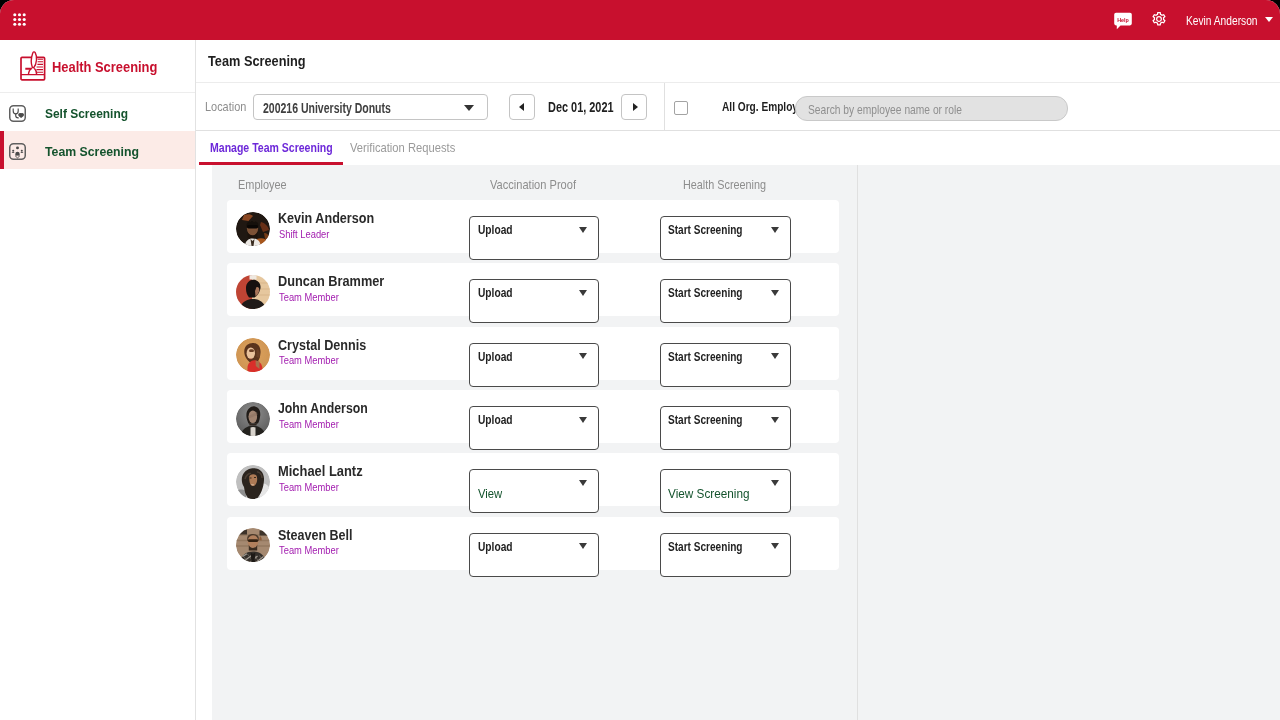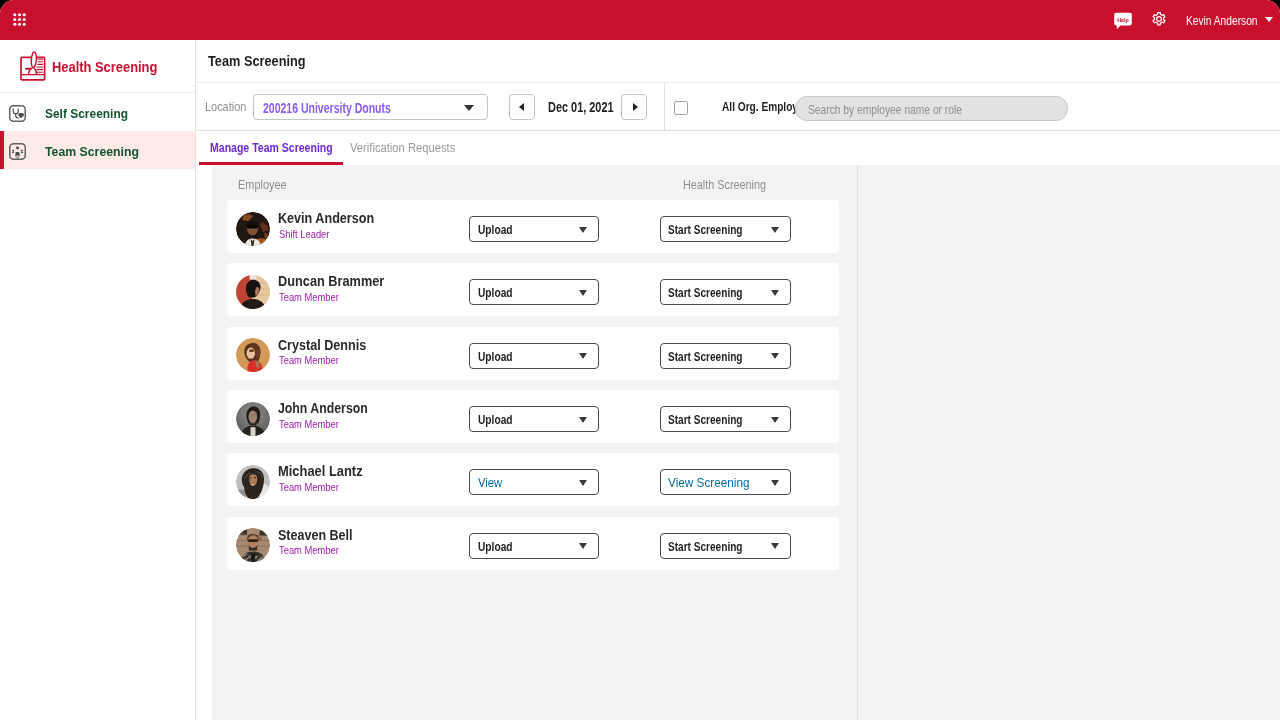--- a/index.html
+++ b/index.html
@@ -23,21 +23,21 @@
 
 
 .main { position:absolute; left:196px; top:40px; width:1084px; height:680px; background:#fff; }
 .pageTitle { position:absolute; left:12px; top:0; height:39px; line-height:42px; font-size:15px; font-weight:bold; color:#1f1f1f; }
 .hdrLine { position:absolute; left:0; top:42px; width:1084px; height:1px; background:#ececec; z-index:3; }
 
 
 .filterRow { position:absolute; left:0; top:42px; width:1084px; height:49px; background:#fff; border-bottom:1px solid #e0e0e0; }
 .locLbl { position:absolute; left:9px; top:0; height:49px; line-height:50px; font-size:13px; color:#8d8d8d; }
 .selectBox { position:absolute; border:1px solid #c4c4c4; border-radius:4px; background:#fff; }
-.selectTxt { position:absolute; left:9px; top:0; height:24px; line-height:26px; font-size:14px; font-weight:bold; color:#8b5cf6; }
+.selectTxt { position:absolute; left:9px; top:0; height:24px; line-height:26px; font-size:14px; font-weight:bold; color:#404040; }
 .caret { position:absolute; width:0; height:0; border-left:5.5px solid transparent; border-right:5.5px solid transparent; border-top:6.5px solid #333; }
 .navBtn { position:absolute; width:26px; height:26px; border:1px solid #c4c4c4; border-radius:4px; background:#fff; }
 .caretL { position:absolute; width:0; height:0; border-top:4.5px solid transparent; border-bottom:4.5px solid transparent; border-right:5.5px solid #222; }
 .caretR { position:absolute; width:0; height:0; border-top:4.5px solid transparent; border-bottom:4.5px solid transparent; border-left:5.5px solid #222; }
 .dateTxt { position:absolute; top:0; height:49px; line-height:50px; font-size:14px; font-weight:bold; color:#1f1f1f; }
 .vSep { position:absolute; top:0; width:1px; height:48px; background:#e0e0e0; }
 .chk { position:absolute; width:14px; height:14px; border:1px solid #a3a3a3; border-radius:2px; background:#fff; }
 .chkLbl { position:absolute; top:0; height:49px; line-height:50px; font-size:13.5px; font-weight:bold; color:#1f1f1f; }
 .searchBox { position:absolute; left:599px; top:13.5px; width:273px; height:25px; background:#e2e2e2; border:1px solid #c9c9c9; border-radius:12px; }
 .searchTxt { position:absolute; left:12px; top:0; height:23px; line-height:25px; font-size:13.5px; color:#8f8f8f; }
@@ -50,25 +50,25 @@
 
 
 .content { position:absolute; left:16px; top:125px; width:1084px; height:555px; background:#f2f3f4; }
 .contentSep { position:absolute; left:645px; top:0; width:1px; height:555px; background:#e0e0e0; }
 .colHdr { position:absolute; top:0; height:39px; line-height:39px; font-size:13px; color:#8d8d8d; }
 
 .card { position:absolute; left:15px; width:612px; height:53px; background:#fff; border-radius:4px; }
 .avatar { position:absolute; left:9px; top:11.5px; width:34px; height:34px; border-radius:50%; overflow:hidden; }
 .empName { position:absolute; left:51px; top:10px; font-size:15px; line-height:16px; font-weight:bold; color:#2a2a2a; }
 .empRole { position:absolute; left:51.5px; top:27.5px; font-size:11px; line-height:13px; color:#a21caf; }
-.dd { position:absolute; top:16px; height:26px; border:1px solid #4a4a4a; border-radius:4px; background:#fff;text-decoration:underline; }
+.dd { position:absolute; top:16px; height:44px; border:1px solid #4a4a4a; border-radius:4px; background:#fff;text-decoration:underline; }
 .dd1 { left:242px; width:130px; }
 .dd2 { left:432.5px; width:131px; }
 .ddTxt { position:absolute; left:7.5px; top:0; height:24px; line-height:26px; font-size:12px; font-weight:bold; color:#222; }
-.gray { color:#0369a1; font-weight:normal; }
+.gray { color:#14532d; font-weight:normal;margin-top:11px; }
 .ddCaret { position:absolute; right:11px; top:9.5px; width:0; height:0; border-left:4.5px solid transparent; border-right:4.5px solid transparent; border-top:6px solid #3a3a3a; }
 </style>
 </head>
 <body>
 <div class="app">
 
   <div class="sidebar">
     <div class="logoRow">
       <svg class="abs" style="left:20px;top:10px;" width="26" height="31" viewBox="0 0 26 31">
         <g fill="none" stroke="#c8102e">
@@ -135,20 +135,21 @@
 
     <div class="tabRow">
       <div class="tab1"><span class="sx" style="transform:scaleX(.78)">Manage Team Screening</span></div>
       <div class="tab2"><span class="sx" style="transform:scaleX(.83)">Verification Requests</span></div>
       <div class="tabUnderline"></div>
     </div>
 
     <div class="content">
       <div class="contentSep"></div>
       <div class="colHdr" style="left:25.5px;"><span class="sx" style="transform:scaleX(.84)">Employee</span></div>
+      <div class="colHdr" style="left:278px;"><span class="sx" style="transform:scaleX(.852)">Vaccination Proof</span></div>
       <div class="colHdr" style="left:471px;"><span class="sx" style="transform:scaleX(.833)">Health Screening</span></div>
 
       <div class="card" style="top:35px;">
         <div class="avatar"><svg width="34" height="34" viewBox="0 0 34 34">
           <circle cx="17" cy="17" r="17" fill="#201812"></circle>
           <path d="M8 3 C11.5 1.5 15 2 17 4 L12.5 9 L6 8 Z" fill="#9c4f24" opacity="0.85"></path>
           <path d="M25 10 C29 11 32 14 33 18 L27 20 L24 13 Z" fill="#703318" opacity="0.9"></path>
           <path d="M21 27 C26 25 31 27 33.5 31 L30 34 L22 33 Z" fill="#b05a1e" opacity="0.95"></path>
           <path d="M28 21 C31 21 33 23 34 26 L29 27 Z" fill="#8a4519" opacity="0.8"></path>
           <ellipse cx="16.5" cy="16.5" rx="5.6" ry="7.5" fill="#7d5236"></ellipse>

